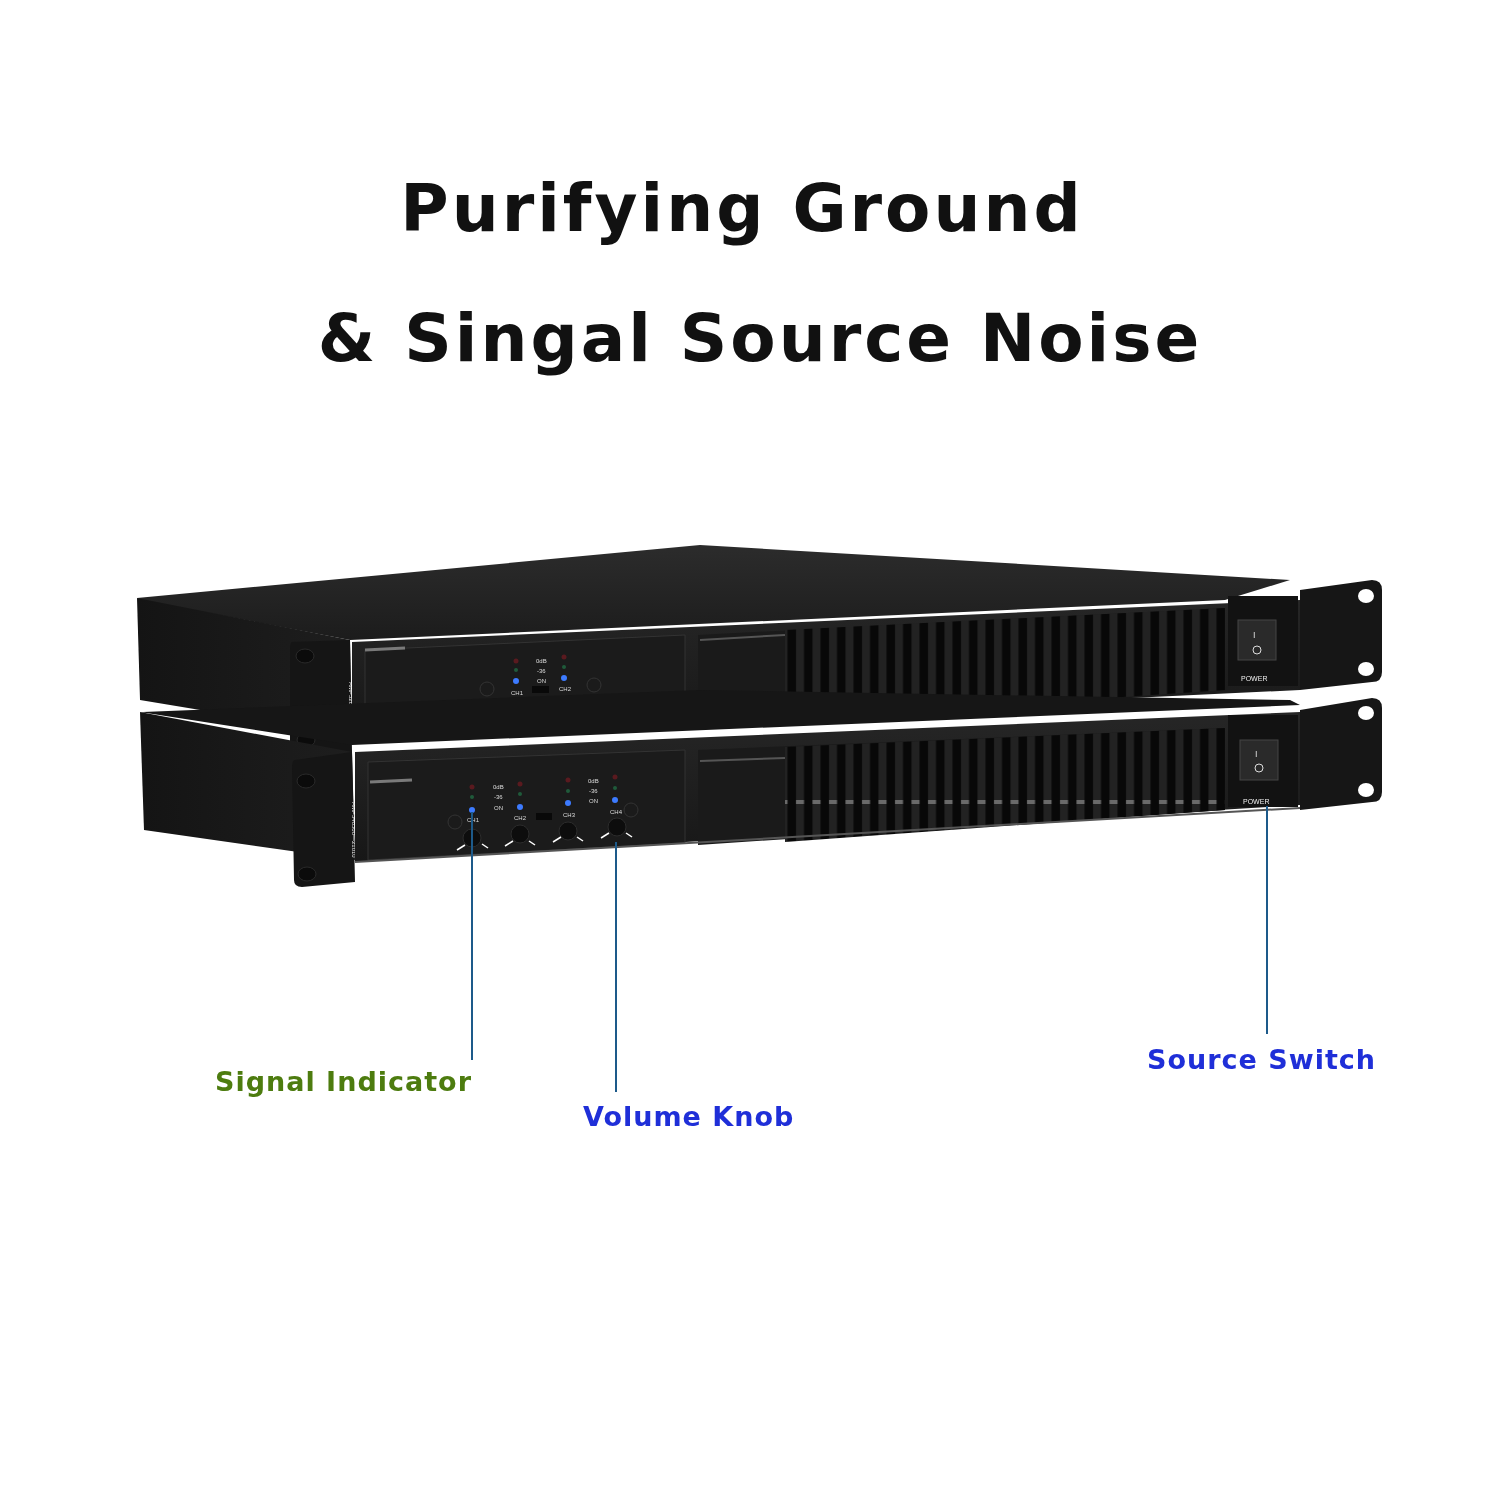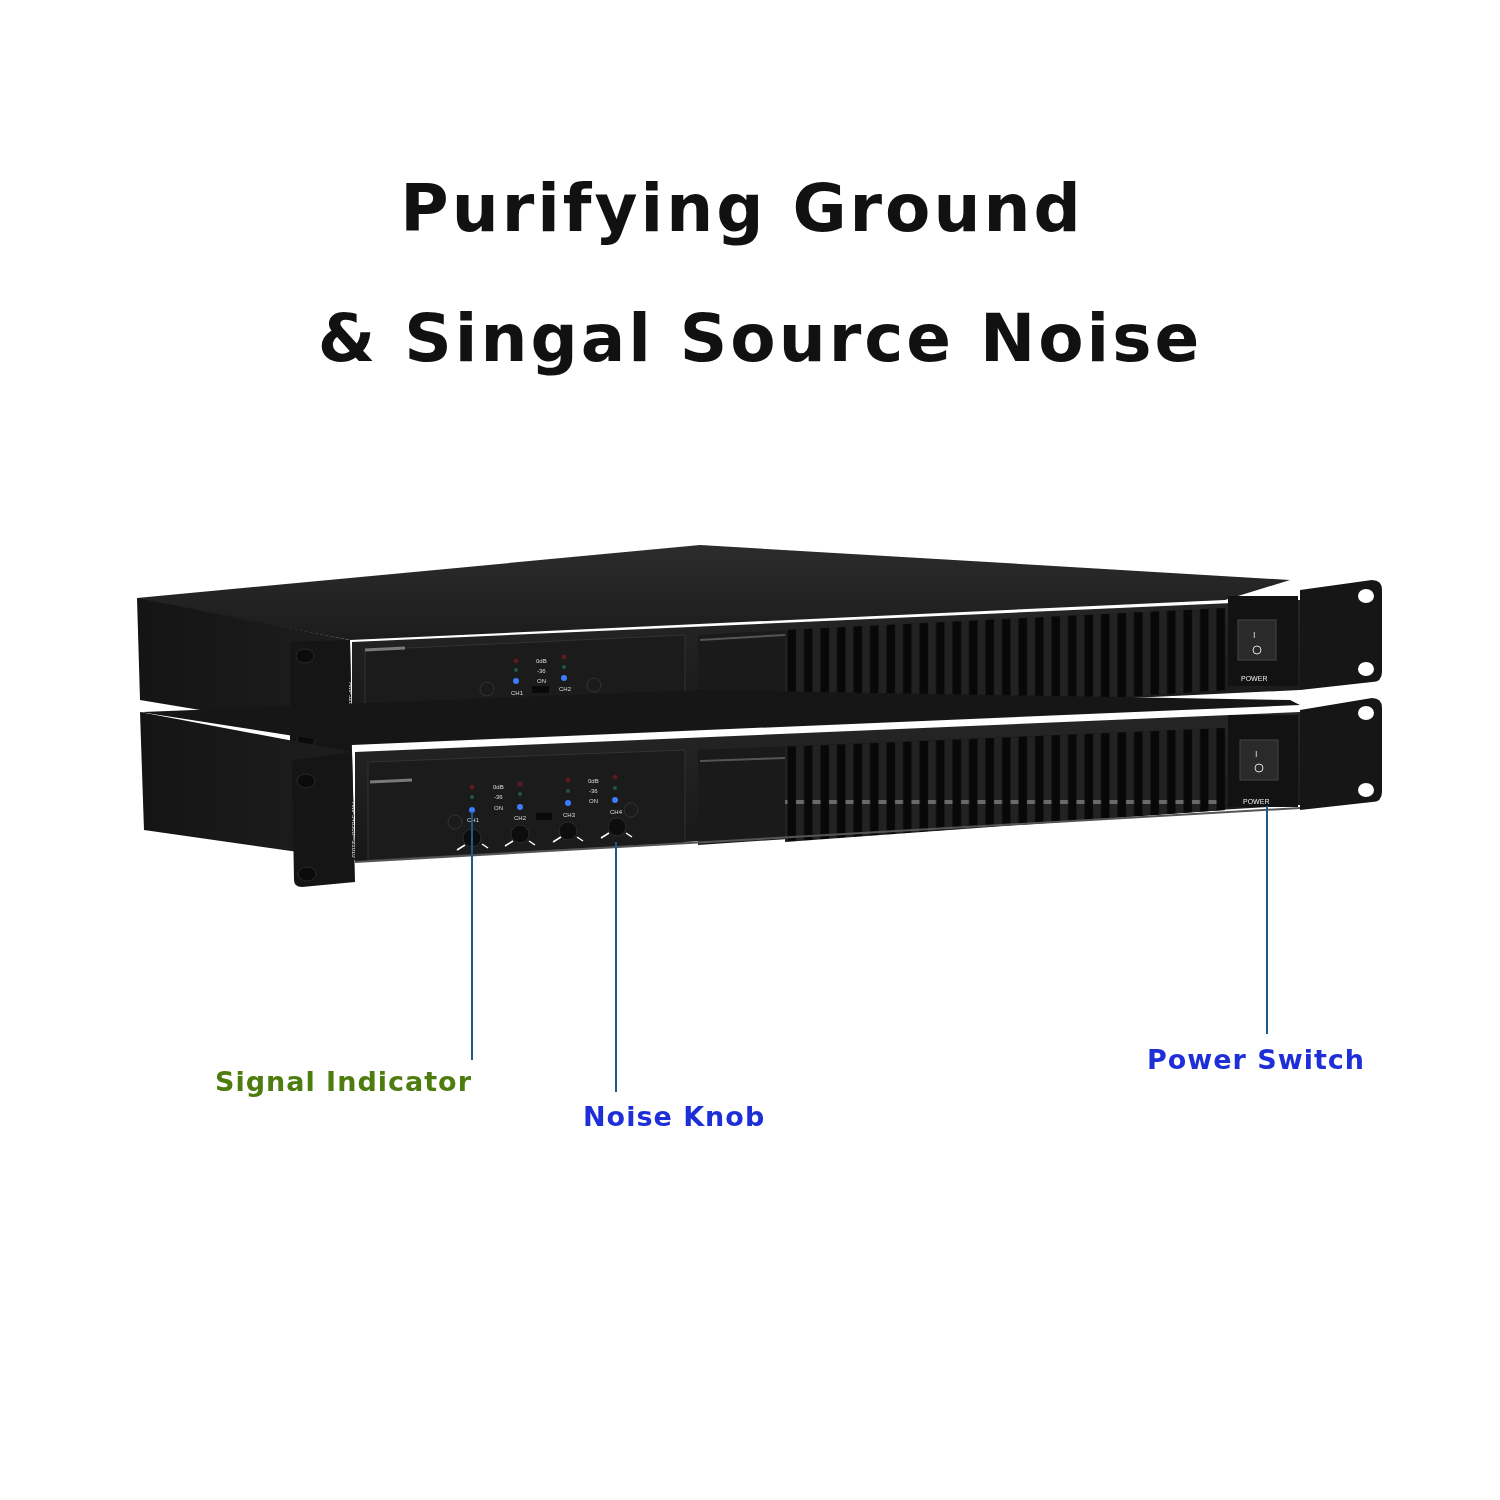--- a/index.html
+++ b/index.html
@@ -175,14 +175,14 @@
 
     <line x1="355" y1="862" x2="1300" y2="808" stroke="#555" stroke-width="2"></line>
   </g>
 </svg>
 
 <div class="callout-line" style="left:471px; top:812px; height:248px; background:#1d5a8a;"></div>
 <div class="callout-line" style="left:615px; top:842px; height:250px; background:#1d5a8a;"></div>
 <div class="callout-line" style="left:1266px; top:806px; height:228px; background:#1d5a8a;"></div>
 
 <div class="label" style="left:215px; top:1066px; color:#4d7c0f;">Signal Indicator</div>
-<div class="label" style="left:583px; top:1101px; color:#1f2fd8;">Noise Knob</div>
-<div class="label" style="left:1147px; top:1044px; color:#1f2fd8;">Power Switch</div>
+<div class="label" style="left:583px; top:1101px; color:#1f2fd8;">Volume Knob</div>
+<div class="label" style="left:1147px; top:1044px; color:#1f2fd8;">Source Switch</div>
 
 </body></html>

